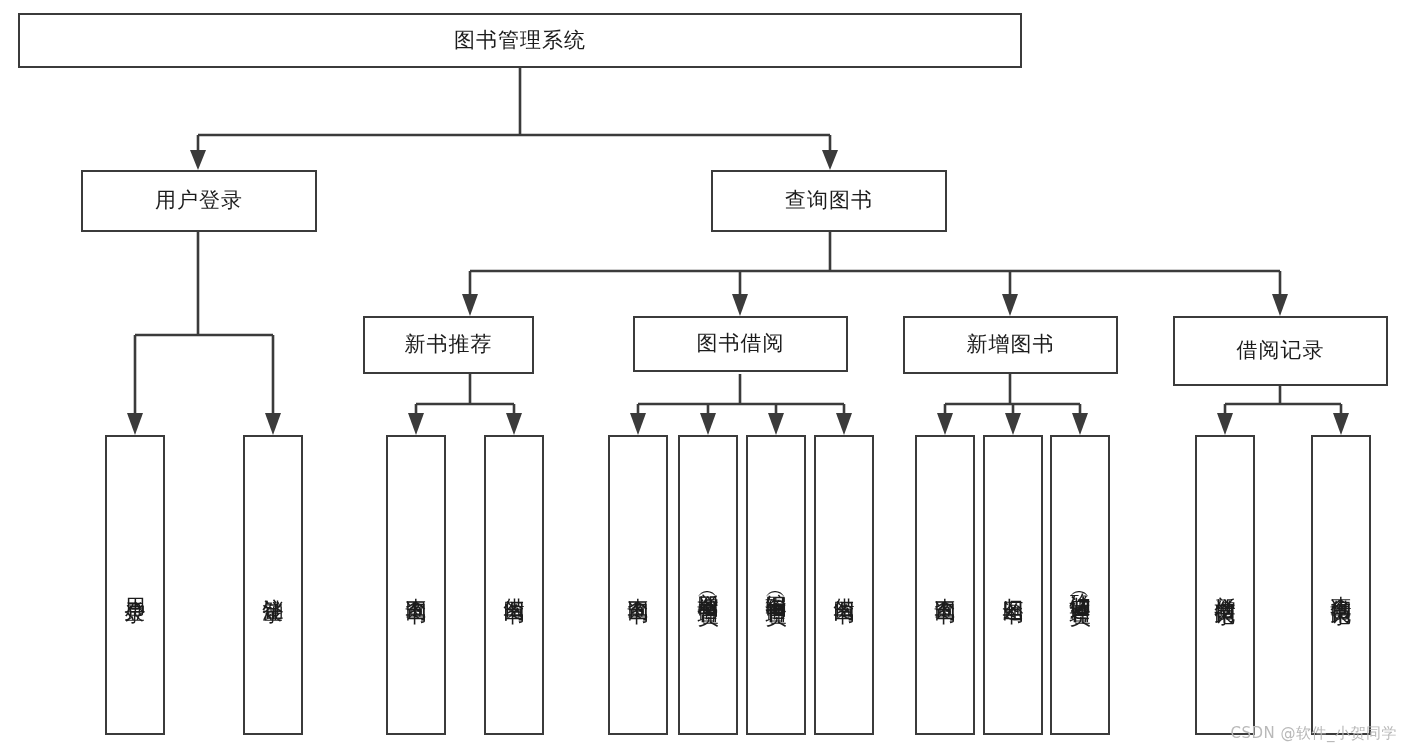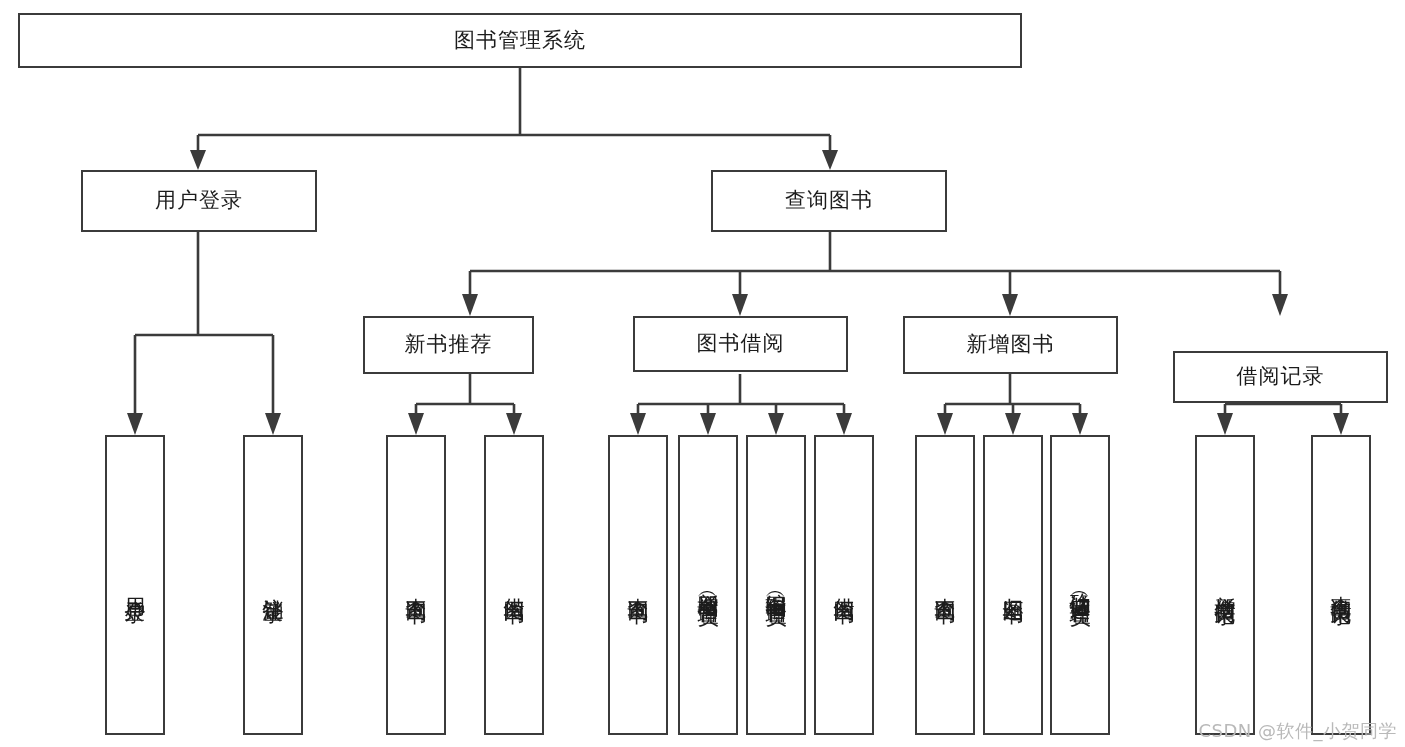--- a/index.html
+++ b/index.html
@@ -61,21 +61,21 @@
     stroke-width: 2.6;
     fill: none;
   }
   svg#wires polygon {
     fill: #3b3b3b;
   }
   #watermark {
     position: absolute;
     right: 8px;
     bottom: 4px;
-    font-size: 18px;
+    font-size: 15px;
     color: #b9b9b9;
     letter-spacing: 0.5px;
     white-space: nowrap;
   }
 </style>
 </head>
 <body>
 
 <div id="canvas">
 
@@ -156,21 +156,21 @@
 
   <div class="node horiz" style="left:363px; top:316px; width:171px; height:58px;">
     <span>新书推荐</span>
   </div>
   <div class="node horiz" style="left:633px; top:316px; width:215px; height:56px;">
     <span>图书借阅</span>
   </div>
   <div class="node horiz" style="left:903px; top:316px; width:215px; height:58px;">
     <span>新增图书</span>
   </div>
-  <div class="node horiz" style="left:1173px; top:316px; width:215px; height:52px;margin-top:35px;">
+  <div class="node horiz" style="left:1173px; top:316px; width:215px; height:70px;">
     <span>借阅记录</span>
   </div>
 
   <div class="node vert" style="left:105px; top:435px; width:60px; height:300px;">
     <span class="vlabel">用户登录</span>
   </div>
   <div class="node vert" style="left:243px; top:435px; width:60px; height:300px;">
     <span class="vlabel">注销登录</span>
   </div>
 

